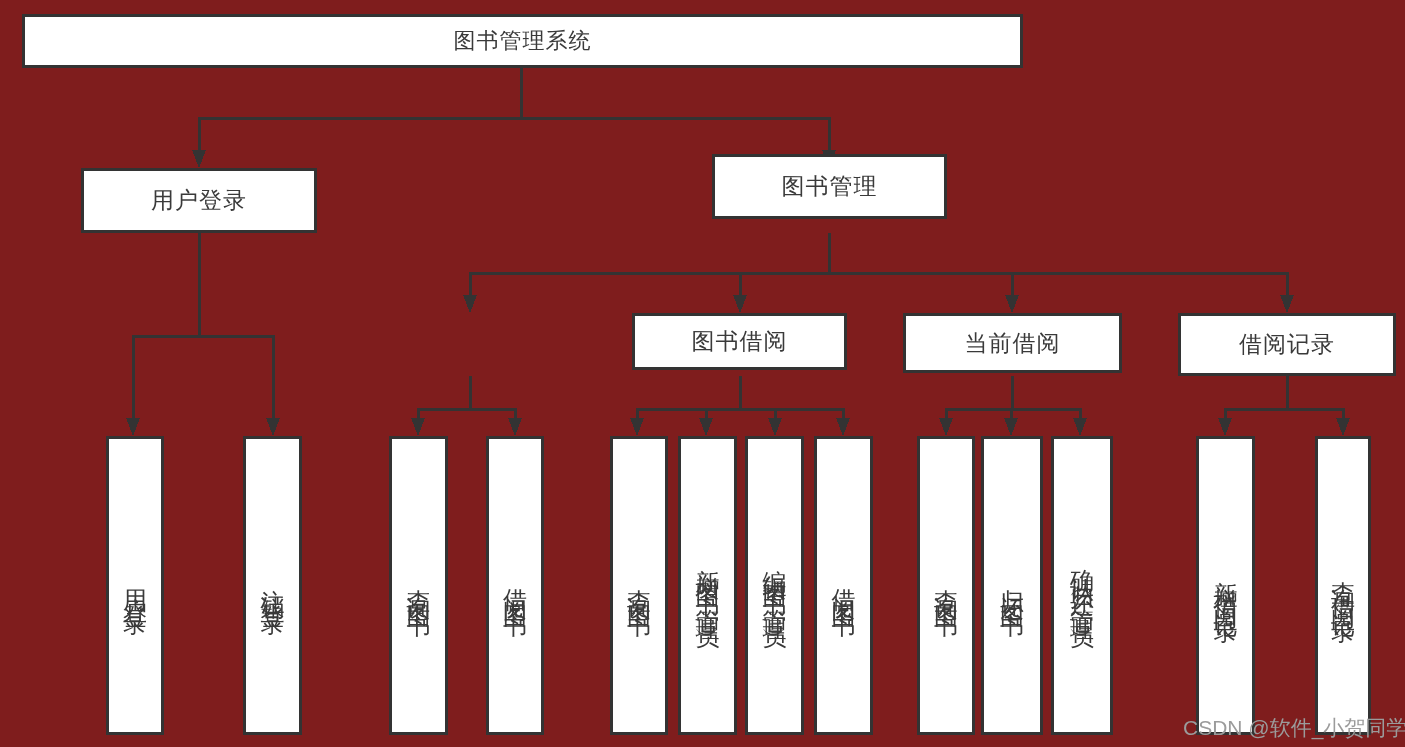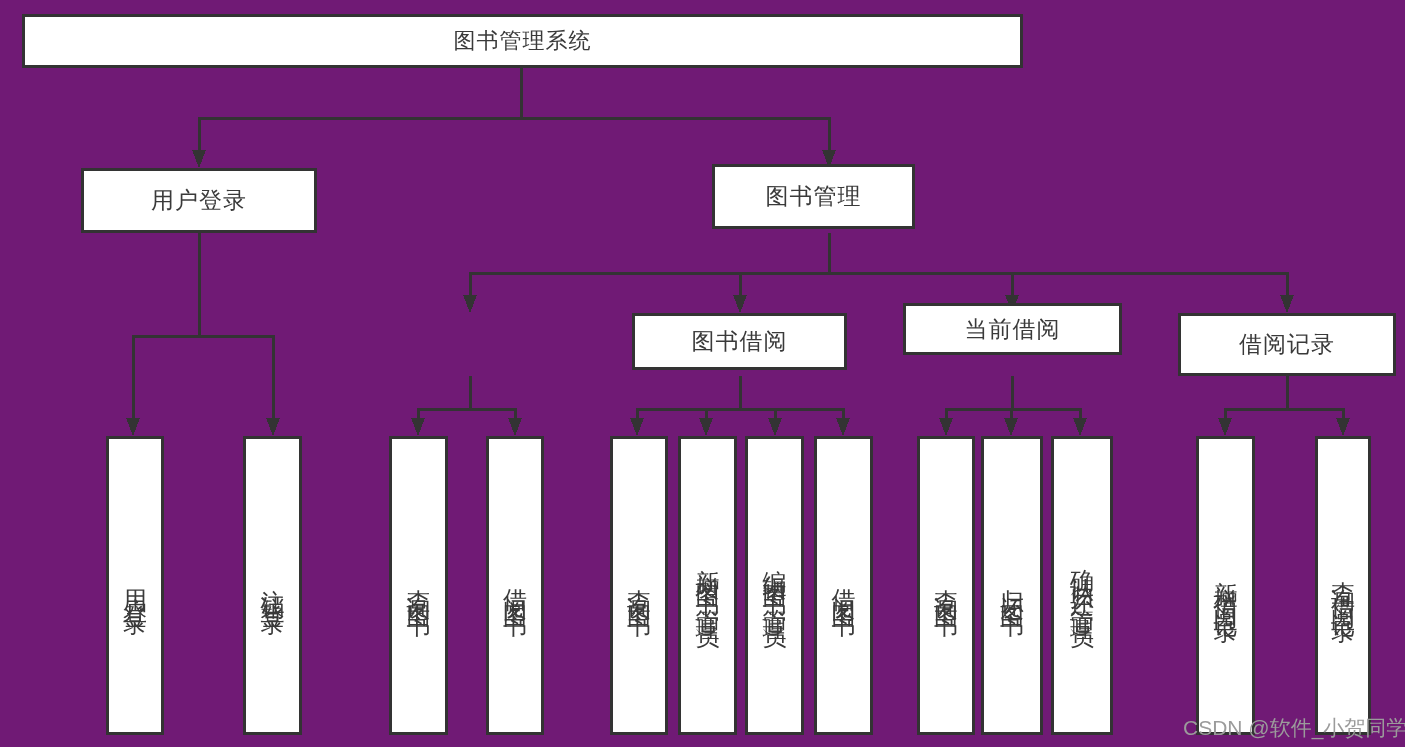--- a/index.html
+++ b/index.html
@@ -1,20 +1,20 @@
 <!DOCTYPE html>
 <html><head>
 <meta charset="utf-8">
 <style>
   html, body { margin: 0; padding: 0; background: #ffffff; }
   .canvas {
     position: relative;
     width: 1405px;
     height: 747px;
-    background: #701a75;
+    background: #7f1d1d;
     overflow: hidden;
     font-family: "Liberation Sans", "DejaVu Sans", sans-serif;
   }
   .connectors {
     position: absolute;
     left: 0; top: 0;
     width: 1405px; height: 747px;
     z-index: 1;
   }
   .connectors path { stroke: #333333; stroke-width: 3; fill: none; }
@@ -102,24 +102,24 @@
 
     <path d="M1287 376 L1287 409"></path>
     <path d="M1225 431 L1225 409 L1343 409 L1343 431"></path>
     <polygon points="1218,418 1232,418 1225,436"></polygon>
     <polygon points="1336,418 1350,418 1343,436"></polygon>
   </svg>
 
   <div class="box hbox rootbox" style="left:22px;top:14px;width:1001px;height:54px">图书管理系统</div>
 
   <div class="box hbox" style="left:81px;top:168px;width:236px;height:65px">用户登录</div>
-  <div class="box hbox" style="left:712px;top:164px;width:203px;height:65px">图书管理</div>
+  <div class="box hbox" style="left:712px;top:154px;width:235px;height:65px">图书管理</div>
 
   <div class="box hbox" style="left:632px;top:313px;width:215px;height:57px">图书借阅</div>
-  <div class="box hbox" style="left:903px;top:303px;width:219px;height:52px">当前借阅</div>
+  <div class="box hbox" style="left:903px;top:313px;width:219px;height:60px">当前借阅</div>
   <div class="box hbox" style="left:1178px;top:313px;width:218px;height:63px">借阅记录</div>
 
   <div class="box vbox" style="left:106px;top:436px;width:58px;height:299px">用户登录</div>
   <div class="box vbox" style="left:243px;top:436px;width:59px;height:299px">注销登录</div>
 
   <div class="box vbox" style="left:389px;top:436px;width:59px;height:299px">查询图书</div>
   <div class="box vbox" style="left:486px;top:436px;width:58px;height:299px">借阅图书</div>
 
   <div class="box vbox" style="left:610px;top:436px;width:58px;height:299px">查询图书</div>
   <div class="box vbox" style="left:678px;top:436px;width:59px;height:299px">新增图书（管理员）</div>

